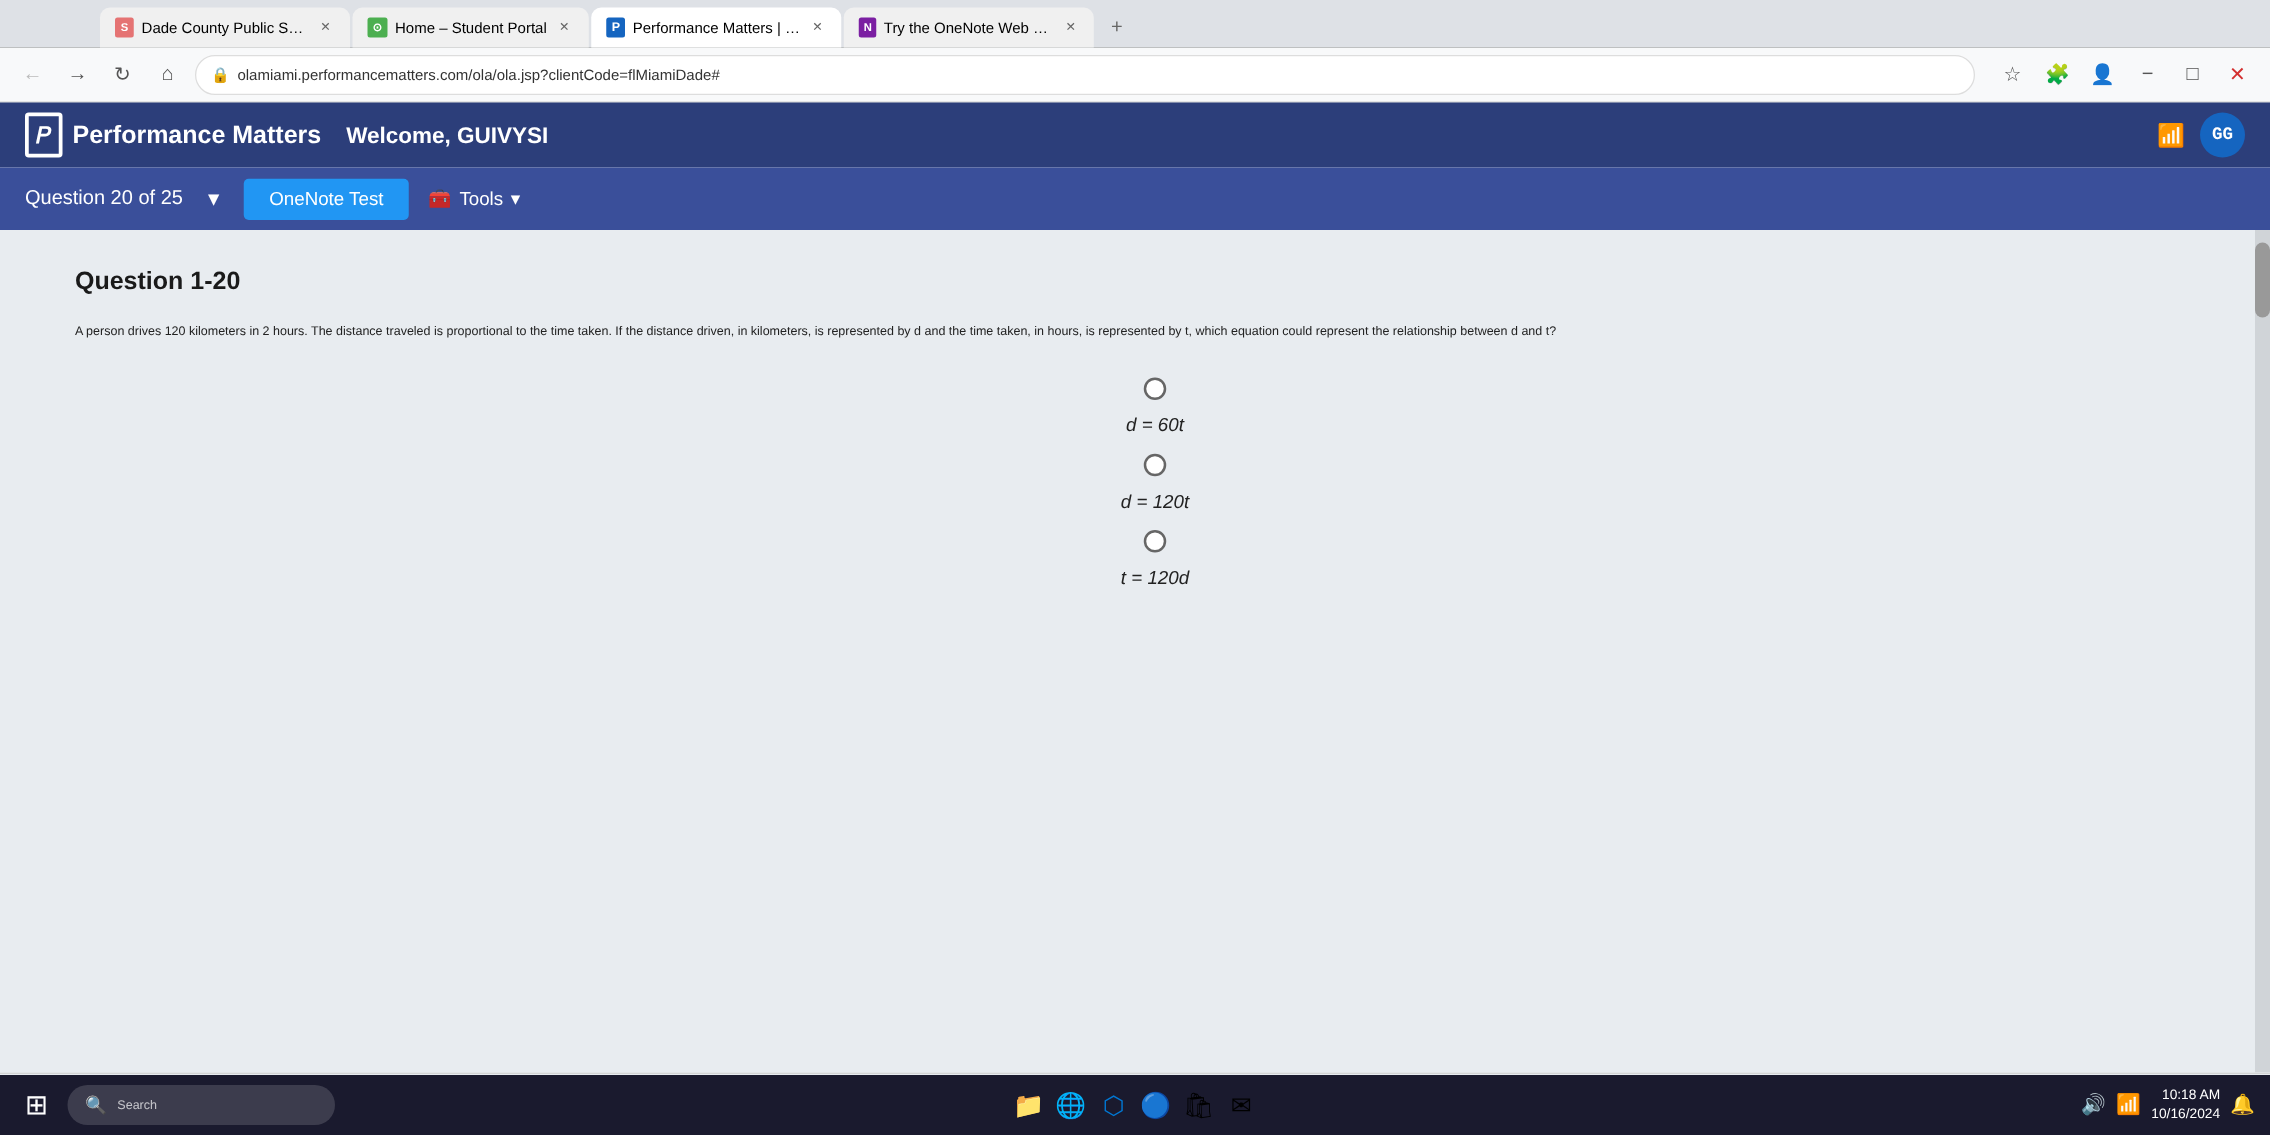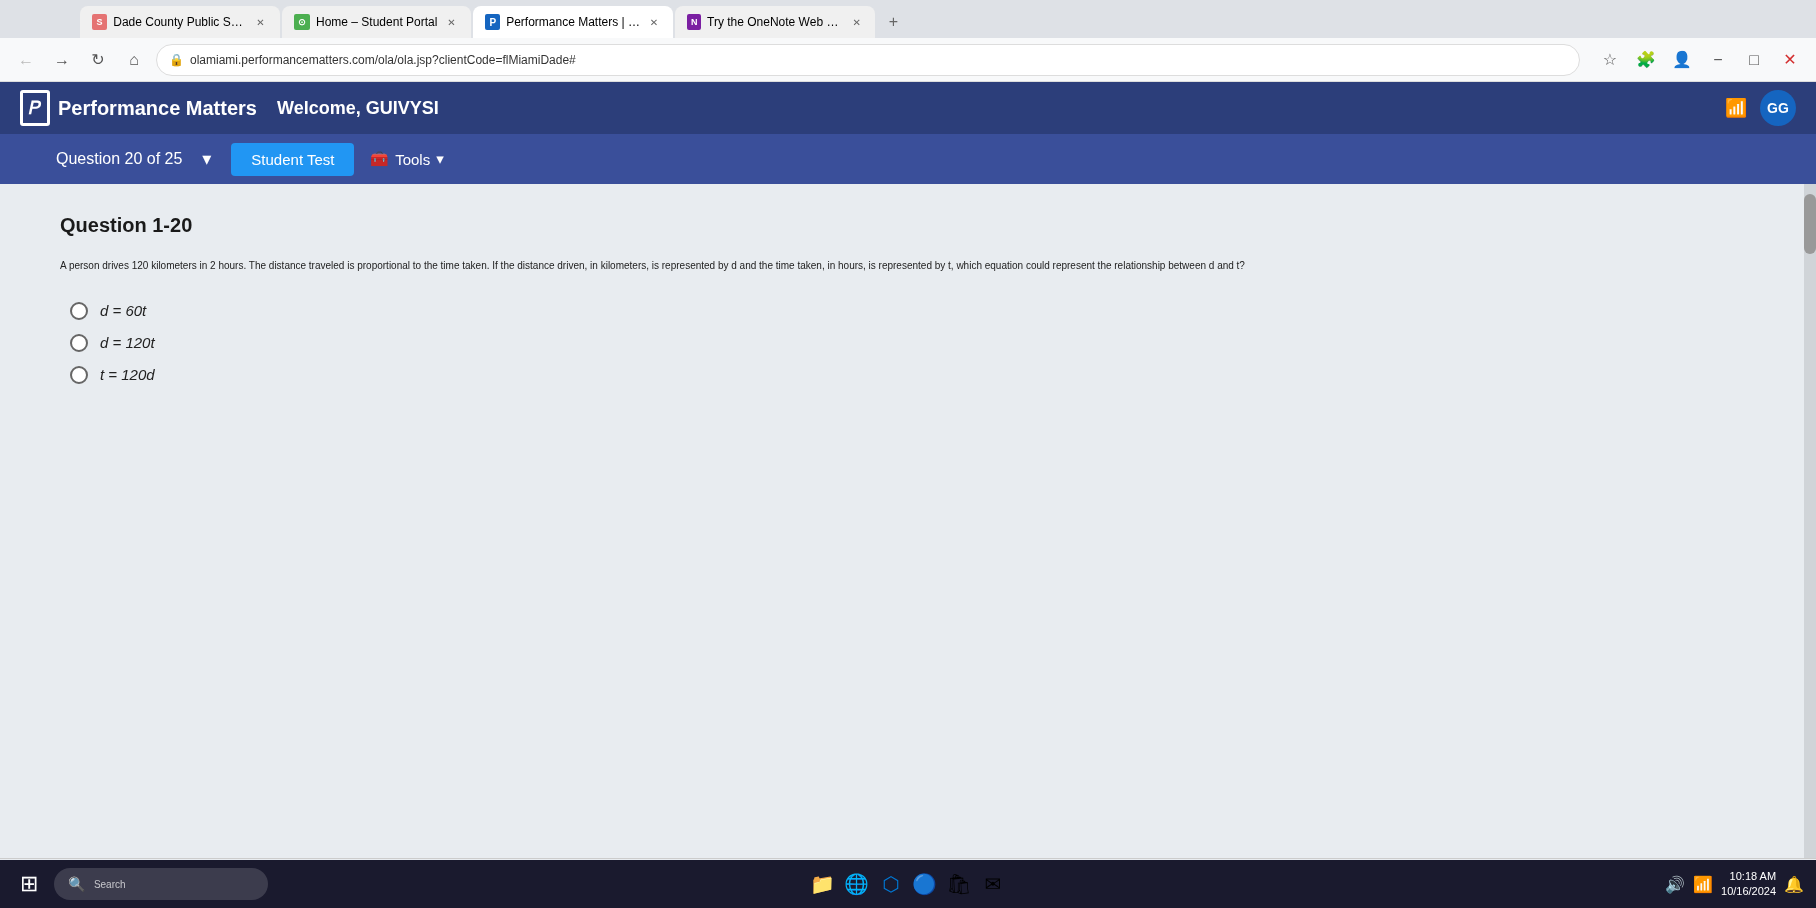--- a/index.html
+++ b/index.html
@@ -212,37 +212,37 @@
       width: 36px;
       height: 36px;
       border-radius: 50%;
       background: #1565C0;
       color: white;
       display: flex;
       align-items: center;
       justify-content: center;
       font-size: 14px;
       font-weight: bold;
+      font-family: Liberation Mono, monospace;
     }
 
     
     .pm-toolbar {
       background: #3a4f9a;
       display: flex;
       align-items: center;
       padding: 8px 20px;
       height: 50px;
       gap: 16px;
     }
 
     .pm-question-info {
       color: white;
       font-size: 16px;
       font-weight: 500;
-      margin-left: 36px;
     }
 
     .pm-dropdown-btn {
       background: transparent;
       border: none;
       color: white;
       cursor: pointer;
       font-size: 18px;
       padding: 0 4px;
     }
@@ -303,22 +303,24 @@
 
     .answer-options {
       display: flex;
       flex-direction: column;
       gap: 14px;
       margin-left: 10px;
     }
 
     .answer-option {
       display: flex;
+      align-items: center;
       gap: 12px;
       cursor: pointer;
+      flex-direction: column;
     }
 
     .radio-circle {
       width: 18px;
       height: 18px;
       border-radius: 50%;
       border: 2px solid #666;
       background: white;
       flex-shrink: 0;
       cursor: pointer;
@@ -512,21 +514,21 @@
     </div>
     <div class="pm-header-right">
       <span class="pm-signal-icon">📶</span>
       <div class="pm-avatar">GG</div>
     </div>
   </div>
 
   <div class="pm-toolbar">
     <span class="pm-question-info">Question 20 of 25</span>
     <button class="pm-dropdown-btn">▾</button>
-    <button class="pm-submit-btn">Student Test</button>
+    <button class="pm-submit-btn">OneNote Test</button>
     <button class="pm-tools-btn">
       <span>🧰</span>
       <span>Tools</span>
       <span>▾</span>
     </button>
   </div>
 
   <div class="pm-content" style="position:relative;">
     <div class="question-header">Question 1-20</div>
     <div class="question-text">A person drives 120 kilometers in 2 hours. The distance traveled is proportional to the time taken. If the distance driven, in kilometers, is represented by d and the time taken, in hours, is represented by t, which equation could represent the relationship between d and t?</div>

